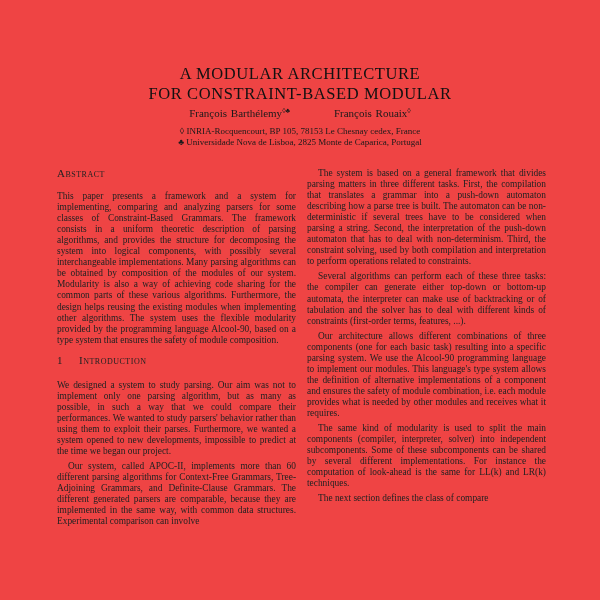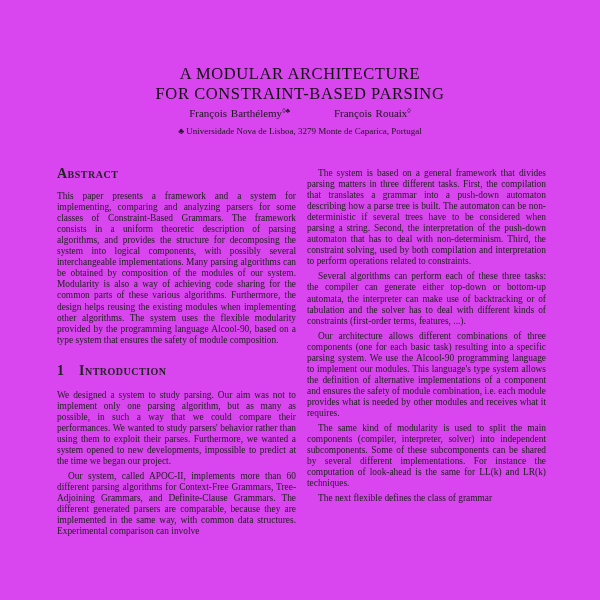--- a/index.html
+++ b/index.html
@@ -5,21 +5,21 @@
     * { margin: 0; padding: 0; box-sizing: border-box; }
     html, body {
       width: 600px; height: 600px; overflow: hidden;
       background: #ffffff;
       color: #1a1a1a;
       font-family: "Liberation Serif", "DejaVu Serif", serif;
     }
     .page {
       position: relative;
       width: 600px; height: 600px;
-      background: #d946ef;
+      background: #ef4444;
     }
     .title-block {
       position: absolute;
       top: 64px; left: 0; width: 600px;
       text-align: center;
     }
     .title-line {
       font-size: 16.5px;
       letter-spacing: 0.6px;
       line-height: 20px;
@@ -45,67 +45,67 @@
       top: 168px;
       width: 239px;
       font-size: 9.4px;
       line-height: 11.05px;
       text-align: justify;
       color: #222;
     }
     .col.left { left: 57px; }
     .col.right { left: 307px; top: 168px; }
     .section-head {
-      font-size: 14px;
+      font-size: 11px;
       letter-spacing: 0.5px;
       font-variant: small-caps;
       margin-bottom: 11px;
-      font-weight: bold;
     }
     .abstract-head { margin-top: 0; margin-bottom: 12px; }
-    .intro-head { margin-top: 19px; margin-bottom: 14px; }
+    .intro-head { margin-top: 9px; margin-bottom: 14px; }
     .intro-head .num { display: inline-block; width: 22px; }
     p { margin: 0 0 4px 0; }
     p.indent { text-indent: 11px; }
   </style>
 </head>
 <body>
 
 <div class="page">
 
   <div class="title-block">
     <div class="title-line">A MODULAR ARCHITECTURE</div>
-    <div class="title-line">FOR CONSTRAINT-BASED PARSING</div>
+    <div class="title-line">FOR CONSTRAINT-BASED MODULAR</div>
 
     <div class="authors">
       <span class="author">
         <span>François Barthélemy</span><sup>◊♣</sup>
       </span>
       <span class="author">
         <span>François Rouaix</span><sup>◊</sup>
       </span>
     </div>
 
     <div class="affils">
-      <div>♣ Universidade Nova de Lisboa, 3279 Monte de Caparica, Portugal</div>
+      <div>◊ INRIA-Rocquencourt, BP 105, 78153 Le Chesnay cedex, France</div>
+      <div>♣ Universidade Nova de Lisboa, 2825 Monte de Caparica, Portugal</div>
     </div>
   </div>
 
   <div class="col left">
     <div class="section-head abstract-head">Abstract</div>
     <p>This paper presents a framework and a system for implementing, comparing and analyzing parsers for some classes of Constraint-Based Grammars. The framework consists in a uniform theoretic description of parsing algorithms, and provides the structure for decomposing the system into logical components, with possibly several interchangeable implementations. Many parsing algorithms can be obtained by composition of the modules of our system. Modularity is also a way of achieving code sharing for the common parts of these various algorithms. Furthermore, the design helps reusing the existing modules when implementing other algorithms. The system uses the flexible modularity provided by the programming language Alcool-90, based on a type system that ensures the safety of module composition.</p>
 
     <div class="section-head intro-head">
       <span class="num">1</span><span>Introduction</span>
     </div>
     <p>We designed a system to study parsing. Our aim was not to implement only one parsing algorithm, but as many as possible, in such a way that we could compare their performances. We wanted to study parsers' behavior rather than using them to exploit their parses. Furthermore, we wanted a system opened to new developments, impossible to predict at the time we began our project.</p>
     <p class="indent">Our system, called APOC-II, implements more than 60 different parsing algorithms for Context-Free Grammars, Tree-Adjoining Grammars, and Definite-Clause Grammars. The different generated parsers are comparable, because they are implemented in the same way, with common data structures. Experimental comparison can involve</p>
   </div>
 
   <div class="col right">
     <p class="indent">The system is based on a general framework that divides parsing matters in three different tasks. First, the compilation that translates a grammar into a push-down automaton describing how a parse tree is built. The automaton can be non-deterministic if several trees have to be considered when parsing a string. Second, the interpretation of the push-down automaton that has to deal with non-determinism. Third, the constraint solving, used by both compilation and interpretation to perform operations related to constraints.</p>
     <p class="indent">Several algorithms can perform each of these three tasks: the compiler can generate either top-down or bottom-up automata, the interpreter can make use of backtracking or of tabulation and the solver has to deal with different kinds of constraints (first-order terms, features, ...).</p>
     <p class="indent">Our architecture allows different combinations of three components (one for each basic task) resulting into a specific parsing system. We use the Alcool-90 programming language to implement our modules. This language's type system allows the definition of alternative implementations of a component and ensures the safety of module combination, i.e. each module provides what is needed by other modules and receives what it requires.</p>
     <p class="indent">The same kind of modularity is used to split the main components (compiler, interpreter, solver) into independent subcomponents. Some of these subcomponents can be shared by several different implementations. For instance the computation of look-ahead is the same for LL(k) and LR(k) techniques.</p>
-    <p class="indent">The next flexible defines the class of grammar</p>
+    <p class="indent">The next section defines the class of compare</p>
   </div>
 
 </div>
 
 </body></html>

